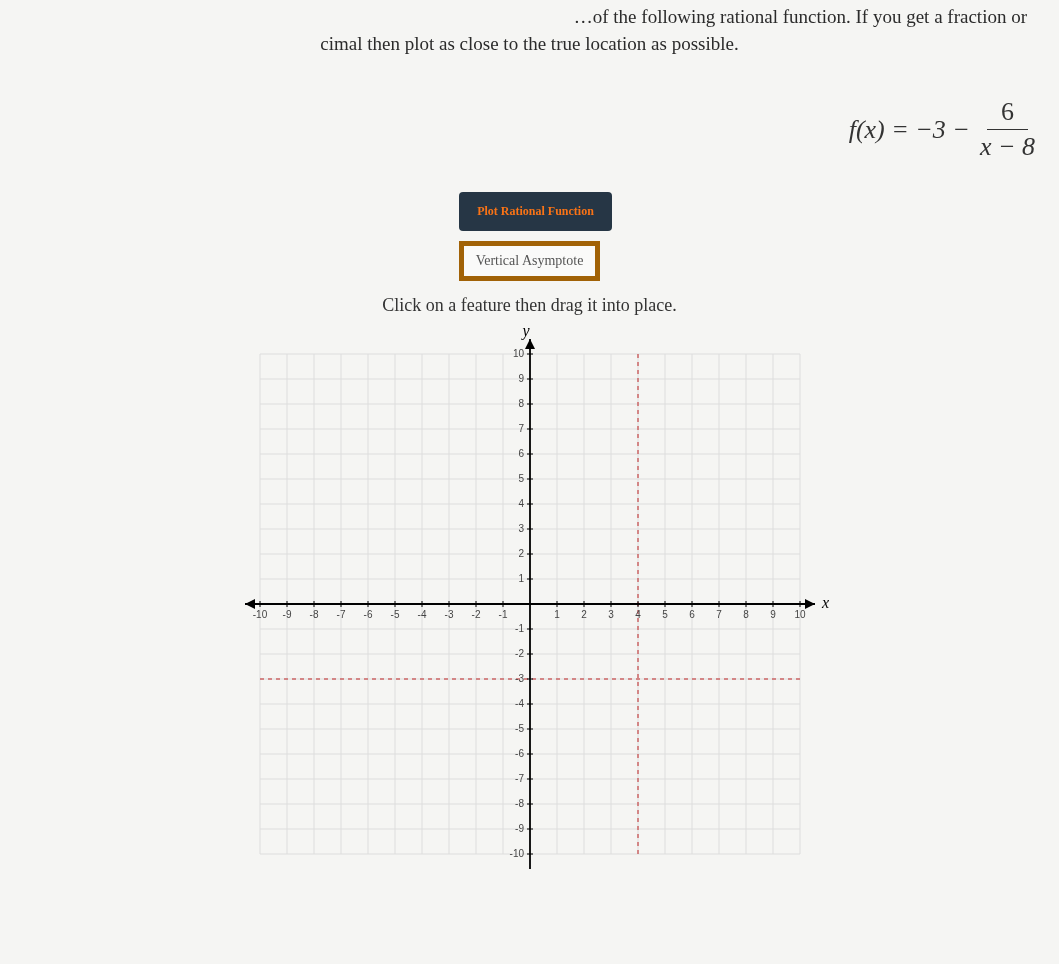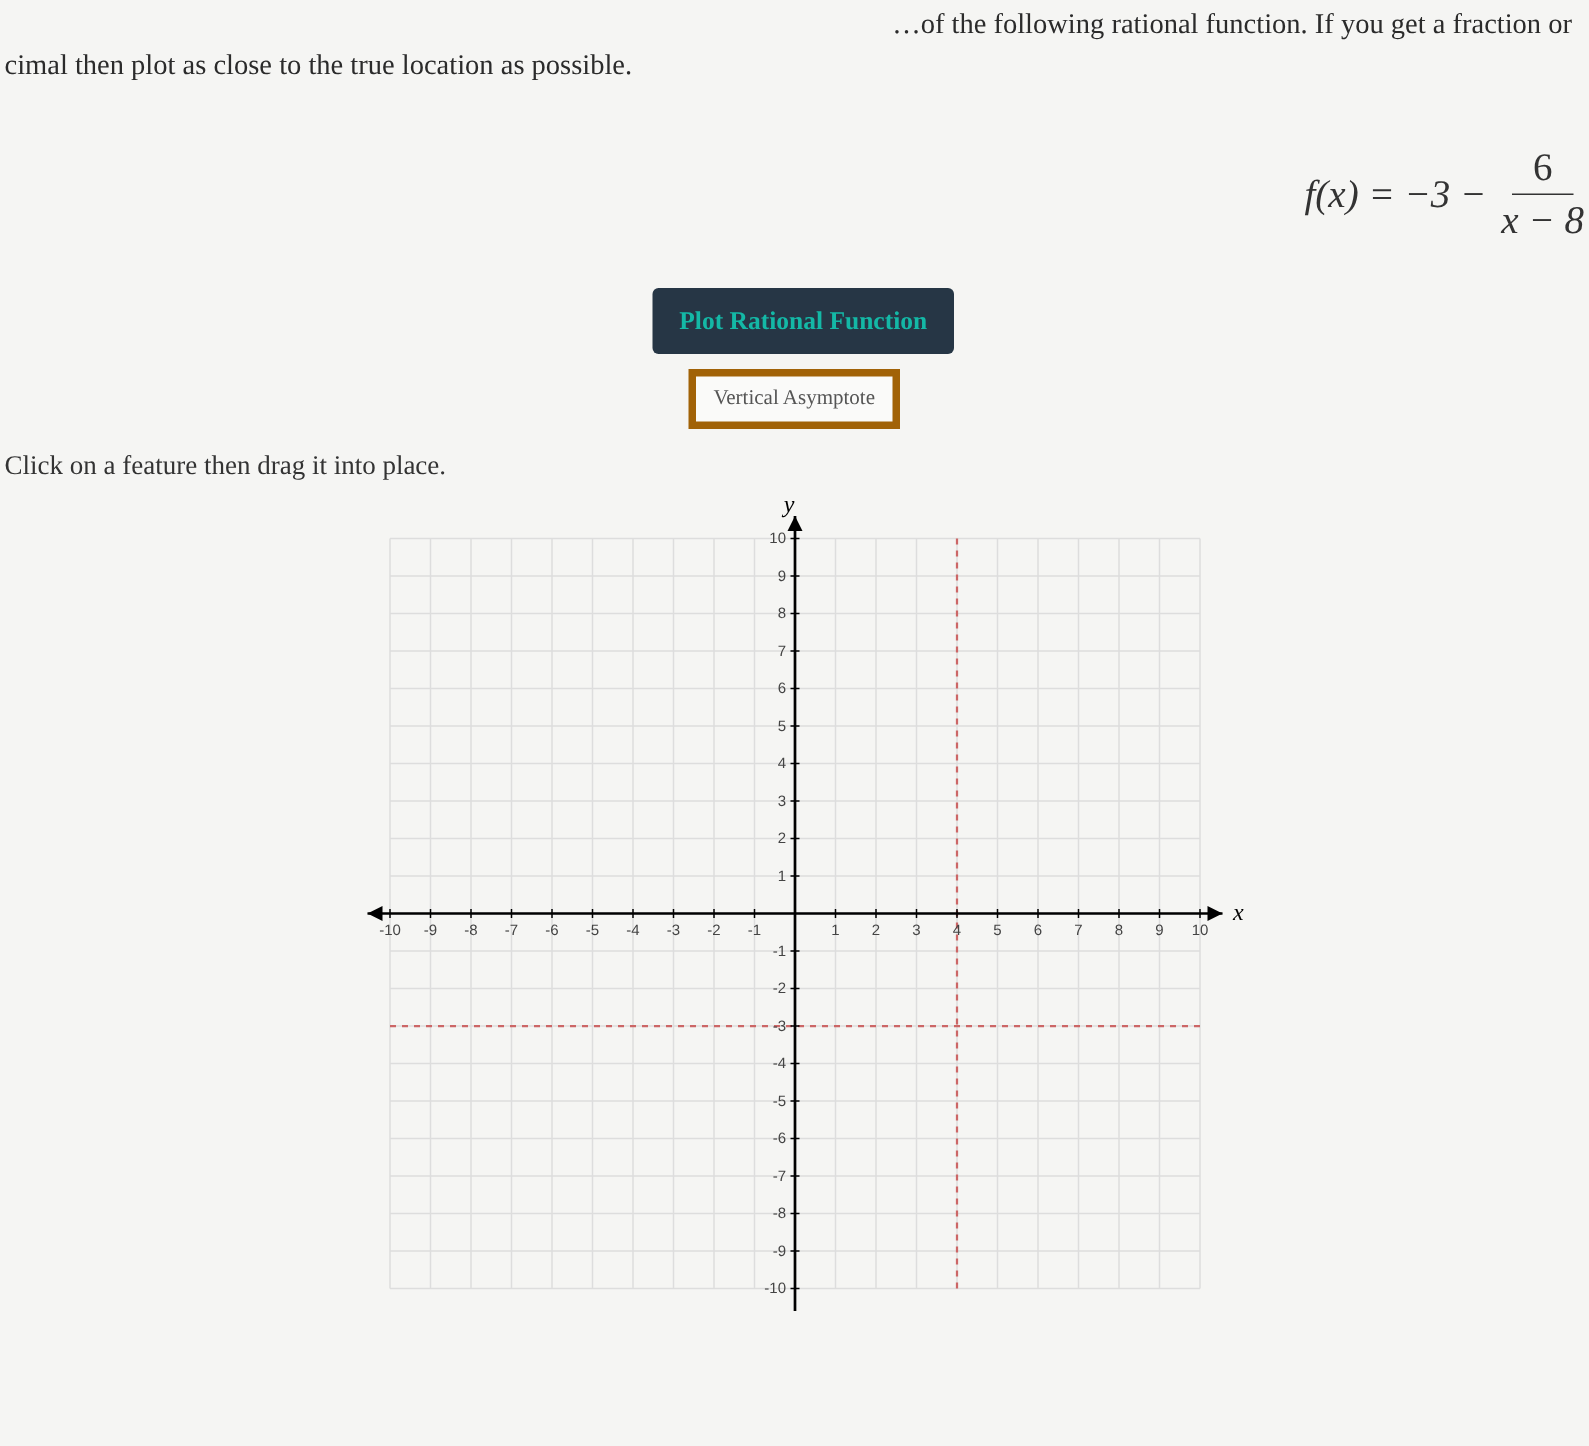--- a/index.html
+++ b/index.html
@@ -6,65 +6,65 @@
     body {
       font-family: Georgia, 'Times New Roman', serif;
       background: #f5f5f3;
       color: #333;
       width: 1059px;
       height: 964px;
       overflow: hidden;
       padding: 0;
     }
     .page {
-      padding: 0 3px;
+      padding: 0 24px;
     }
     .top-text {
       font-size: 19px;
       line-height: 1.4;
       color: #2b2b2b;
       padding-top: 4px;
     }
     .top-text .line1 { text-align: right; padding-right: 8px; }
-    .top-text .line2 { padding-left: 0; }
+    .top-text .line2 { padding-left: 0; text-align: center; }
     .equation {
       text-align: right;
       margin: 40px 0 30px;
       font-size: 26px;
       font-family: 'Times New Roman', serif;
       font-style: italic;
     }
     .eq-row { display:inline-flex; align-items:center; gap:6px;}
     .frac {
       display:inline-flex; flex-direction:column; align-items:center;
       font-style: normal; margin-left:4px;
     }
     .frac .num { border-bottom: 1.5px solid #333; padding: 0 14px 2px; }
     .frac .den { padding-top: 2px; font-style: italic;}
     .controls {
       display:flex; flex-direction:column; align-items:center; gap:10px;
       margin-bottom: 14px;
     }
     .btn-primary {
-      background:#263645; color:#14b8a6; font-weight:600;
+      background:#263645; color:#f97316; font-weight:600;
       font-family: Georgia, serif;
-      font-size:17px;
+      font-size:12px;
       padding:12px 18px; border:none; border-radius:4px;
       cursor:pointer;
       margin-left:12px;
     }
     .btn-row { display:flex; }
     .btn-sec {
       background:#fafaf9; border:5px solid #a16207; color:#555;
       font-family: Georgia, serif; font-size:14px;
       padding:7px 12px; cursor:pointer;
     }
     .btn-sec + .btn-sec { border-left:none;}
     .hint {
-      text-align:left; font-size:18px; margin:14px 0 8px;
+      text-align:center; font-size:18px; margin:14px 0 8px;
       font-family: Georgia, serif;
     }
     .chart-wrap {
       width: 620px; margin: 0 auto; position:relative;
     }
     svg.chart { display:block; margin:0 auto;}
     .axis-label { font-style: italic; font-family:'Times New Roman',serif; font-size:16px;}
     .tick-label { font-size:10px; fill:#444; font-family: Arial, sans-serif;}
     .grid line { stroke:#ddd; stroke-width:1;}
     .asym { stroke:#cc6666; stroke-width:1.5; stroke-dasharray:4 4;}

